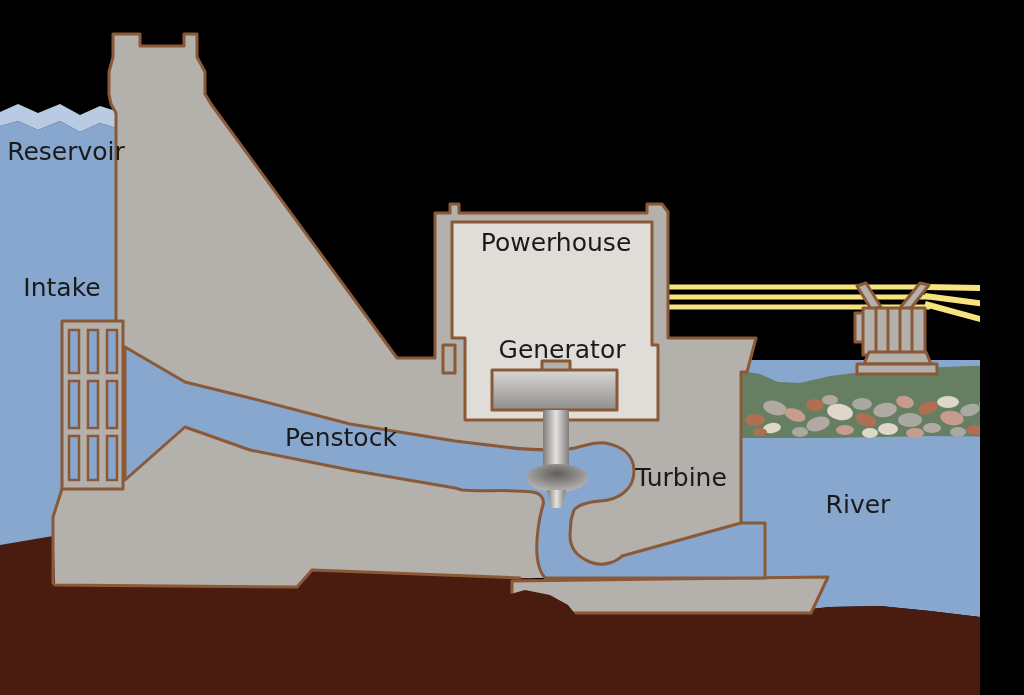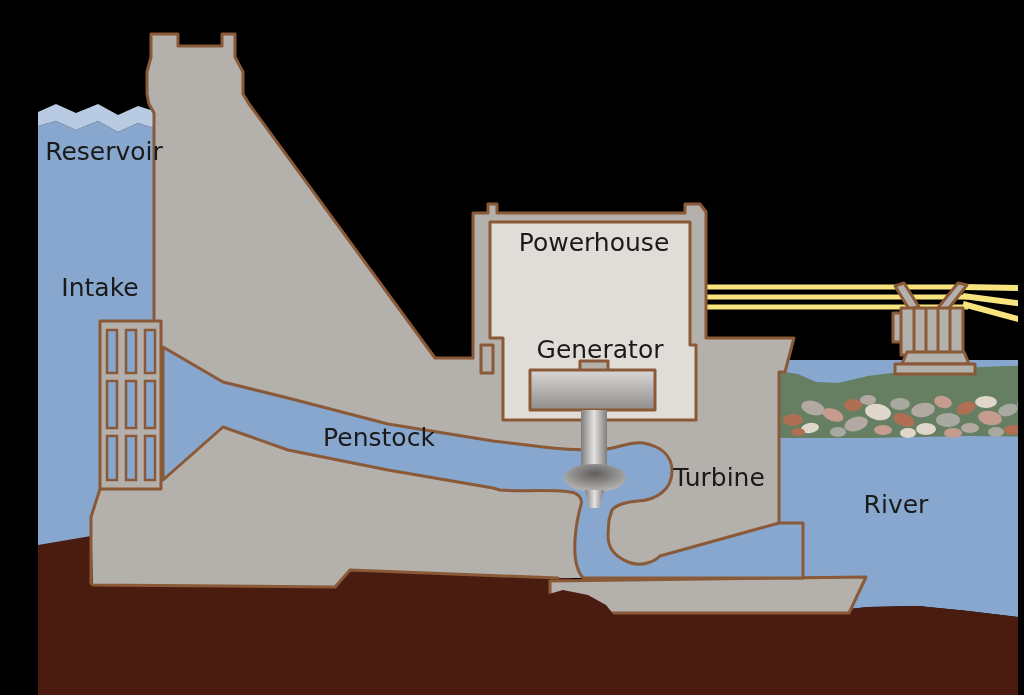--- a/index.html
+++ b/index.html
@@ -1,16 +1,16 @@
 <!DOCTYPE html>
 <html style="--background: #000000; --water: #87a7ce; --water-light: #b9cbe2; --structure: #b4b0ab; --structure-light: #e0ddd9; --outline: #8a5a38; --earth: #4a1c10; --grass: #667f62; --cable: #f7e47f; --label: #1a1a1a;"><head>
 <meta charset="utf-8">
 <style>
   html,body{margin:0;padding:0;background:#000;}
-  .stage{width:980px;height:695px;position:relative;background:var(--background,#000);overflow:hidden;padding-left:38px;}
+  .stage{width:980px;height:695px;position:relative;background:var(--background,#000);overflow:hidden;}
   svg{display:block;}
   text{font-family:"DejaVu Sans","Liberation Sans",sans-serif;font-size:25px;fill:var(--label,#1a1a1a);}
   .water{fill:var(--water);}
   .water-light{fill:var(--water-light);}
   .gray{fill:var(--structure);}
   .gray-light{fill:var(--structure-light);}
   .outline{stroke:var(--outline);stroke-width:3;fill:none;stroke-linejoin:round;stroke-linecap:round;}
   .stroked{stroke:var(--outline);stroke-width:3;stroke-linejoin:round;}
   .earth{fill:var(--earth);}
   .grass{fill:var(--grass);}

